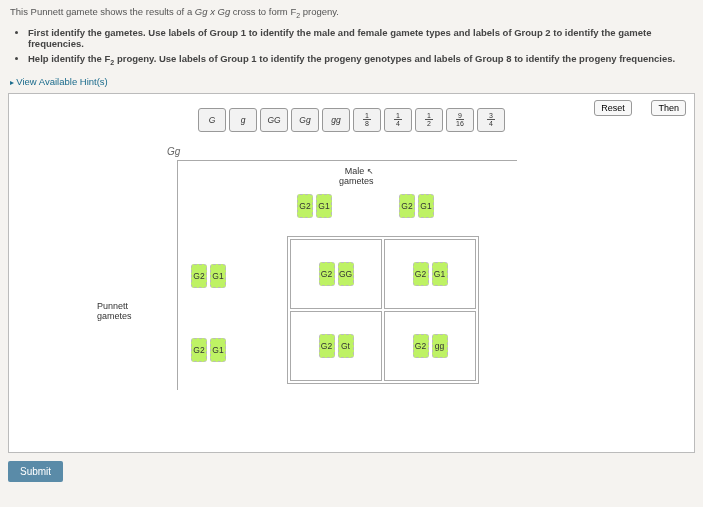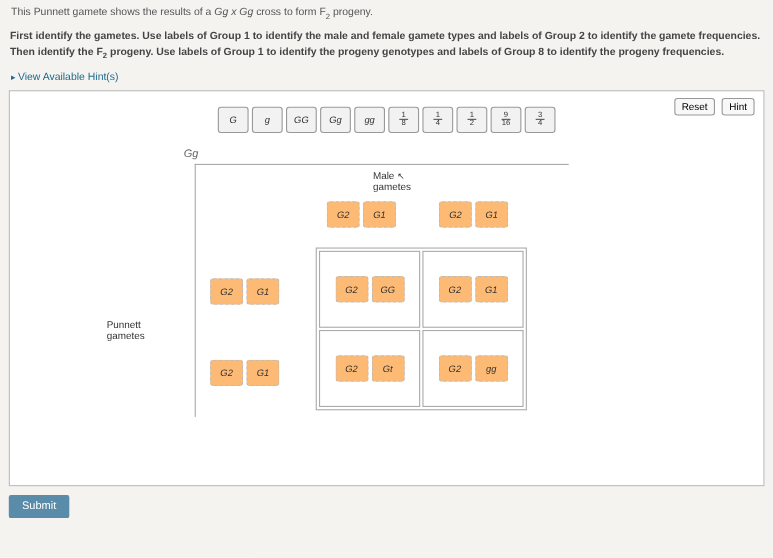--- a/index.html
+++ b/index.html
@@ -1,70 +1,70 @@
 <!DOCTYPE html>
 <html><head>
 <meta charset="utf-8">
 <style>
 *{box-sizing:border-box;margin:0;padding:0}
 body{font-family:Arial,sans-serif;font-size:10px;color:#333;background:#f5f3f0;width:703px;height:507px;overflow:hidden}
 .intro{padding:6px 10px 2px}
 .intro p{margin-bottom:6px;color:#555;font-size:9.5px}
-.bullets{padding:0 10px 4px 9px}
+.bullets{padding:0 10px 4px 28px}
 .bullets li{margin-bottom:4px;color:#444;font-size:9.5px;list-style:disc}
 .hint{color:#1a6b8c;font-size:9.5px;padding:2px 10px;cursor:pointer}
 .hint:before{content:"▸ ";font-size:8px}
 .work{border:1px solid #bbb;margin:4px 8px 2px;background:#fff;padding:8px;position:relative;height:360px}
 .btns{position:absolute;top:6px;right:8px}
-.btn{border:1px solid #999;background:#f8f8f8;border-radius:3px;padding:2px 6px;font-size:9px;margin-left:3px;cursor:pointer}
+.btn{border:1px solid #999;background:#f8f8f8;border-radius:3px;padding:2px 6px;font-size:9px;margin-left:17px;cursor:pointer}
 .pool{display:flex;gap:3px;justify-content:center;margin:6px 0 14px}
 .tile{width:28px;height:24px;border:1px solid #999;border-radius:3px;display:flex;align-items:center;justify-content:center;font-size:8.5px;font-style:italic;background:#f2f2f2}
 .t-blue{background:#c9dff0;border-color:#7fa8c9}
 .t-pink{background:#f5c9c9;border-color:#d99}
 .frac{font-size:7px;line-height:7px;font-style:normal;text-align:center}
 .frac .n{border-bottom:1px solid #555;padding:0 2px}
 .diagram{position:relative;height:270px;margin-left:80px}
 .gg-label{position:absolute;left:70px;top:0;font-style:italic;color:#666;font-size:10px}
-.male-label{position:absolute;left:242px;top:20px;font-size:9px;text-align:left}
+.male-label{position:absolute;left:242px;top:20px;font-size:9px;text-align:right}
 .cur{font-size:8px}
 .fem-label{position:absolute;left:0;top:155px;font-size:9px}
 .vline{position:absolute;left:80px;top:14px;width:1px;height:230px;background:#aaa}
 .hline{position:absolute;left:80px;top:14px;height:1px;width:340px;background:#aaa}
 .fg{position:absolute;display:flex;gap:3px}
 .fg1{left:94px;top:118px}
 .fg2{left:94px;top:192px}
 .mg-row{position:absolute;top:48px;display:flex;gap:3px}
 .mg1{left:200px}
 .mg2{left:302px}
 .grid{position:absolute;left:190px;top:90px;border:1px solid #aaa}
 .grid td{border:1px solid #aaa;width:92px;height:70px;vertical-align:middle}
 .cell{display:flex;gap:3px;justify-content:center}
-.slot{width:30px;height:24px;border:1px dashed #bbb;border-radius:3px;display:flex;align-items:center;justify-content:center;font-size:8.5px;font-style:italic;background:#fdba74}
+.slot{width:16px;height:24px;border:1px dashed #bbb;border-radius:3px;display:flex;align-items:center;justify-content:center;font-size:8.5px;background:#bef264}
 .submit{background:#5a8ba8;color:#fff;border:none;padding:5px 12px;font-size:10px;margin:6px 8px;cursor:pointer;border-radius:2px}
 sub{font-size:7px}
 b{font-weight:bold}
 </style>
 </head>
 <body>
 
 
 
 <div class="intro">
 <p><span>This Punnett gamete shows the results of a </span><i>Gg x Gg</i><span> cross to form F</span><sub>2</sub><span> progeny.</span></p>
 </div>
 <ul class="bullets">
 <li><b>First identify the gametes. Use labels of Group 1 to identify the male and female gamete types and labels of Group 2 to identify the gamete frequencies.</b></li>
-<li><b><span>Then identify the F</span><sub>2</sub><span> progeny. Use labels of Group 1 to identify the progeny genotypes and labels of Group 8 to identify the progeny frequencies.</span></b></li>
+<li><b><span>Help identify the F</span><sub>2</sub><span> progeny. Use labels of Group 1 to identify the progeny genotypes and labels of Group 8 to identify the progeny frequencies.</span></b></li>
 </ul>
 <div class="hint">View Available Hint(s)</div>
 
 <div class="work">
   <div class="btns">
     <button class="btn">Reset</button>
-    <button class="btn">Hint</button>
+    <button class="btn">Then</button>
   </div>
 
   <div class="pool">
     <div class="tile">G</div>
     <div class="tile">g</div>
     <div class="tile">GG</div>
     <div class="tile">Gg</div>
     <div class="tile">gg</div>
     <div class="tile">
         <div class="frac">

